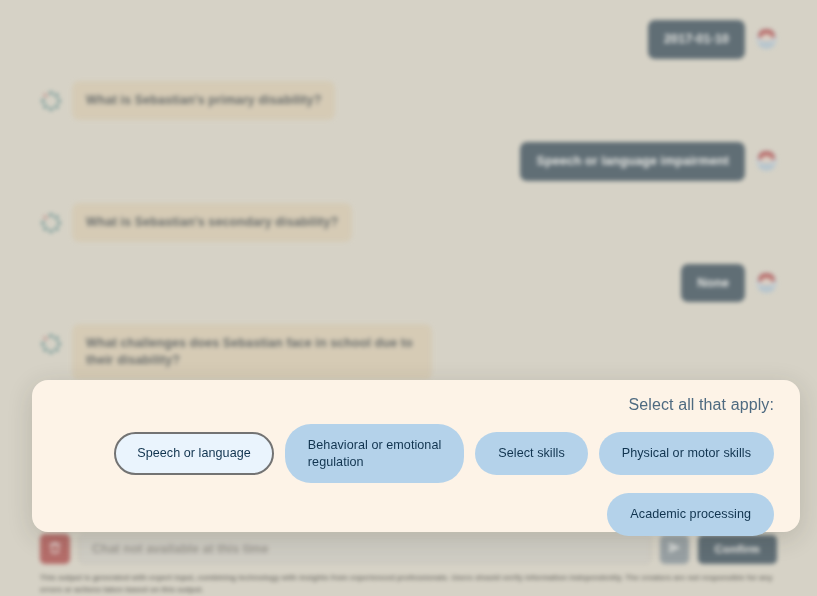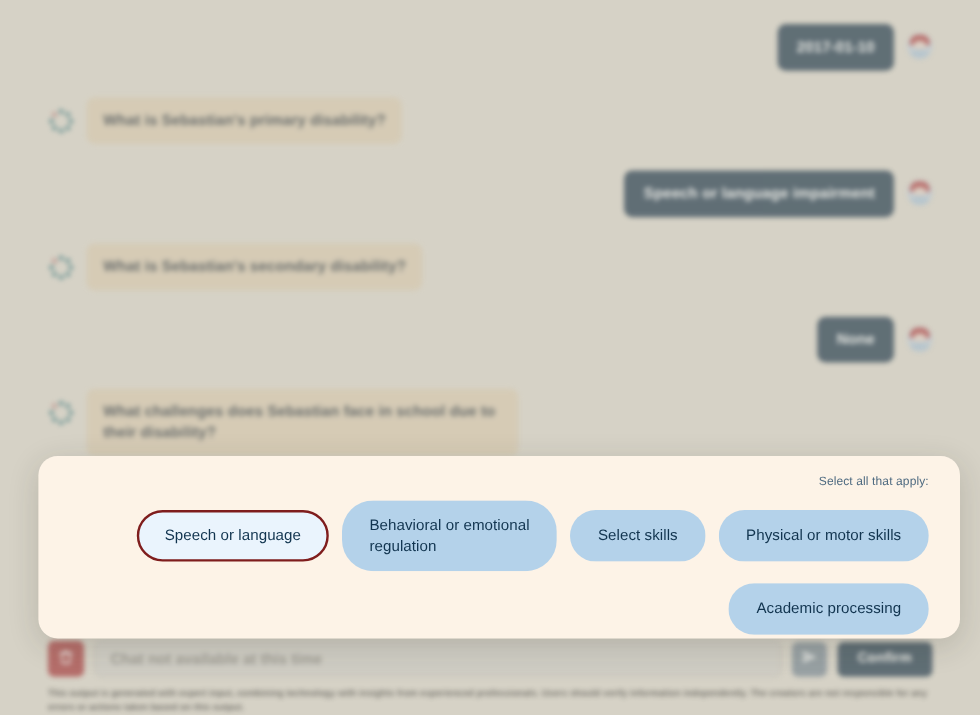--- a/index.html
+++ b/index.html
@@ -196,21 +196,21 @@
     width: 768px;
     height: 152px;
     background: #fdf3e7;
     border-radius: 16px;
     box-shadow: 0 6px 26px rgba(40, 35, 25, 0.16);
     padding: 16px 26px 16px 26px;
   }
 
   .modal-label {
     text-align: right;
-    font-size: 10px;
+    font-size: 16px;
     color: #4e6a80;
     font-weight: 400;
     margin-bottom: 10px;
     letter-spacing: .1px;
   }
 
   .chip-wrap {
     display: flex;
     flex-wrap: wrap;
     justify-content: flex-end;
@@ -231,21 +231,21 @@
     letter-spacing: .05px;
     text-align: left;
     white-space: pre-line;
     min-height: 43px;
     display: flex;
     align-items: center;
   }
 
   .chip.selected {
     background: #eaf4fd;
-    border: 2px solid #7f1d1d;
+    border: 2px solid #737373;
   }
 
   .chip.two-line { max-width: 190px; }
 </style>
 </head>
 <body>
 
 <div id="app">
 
   <div class="chat-layer">

